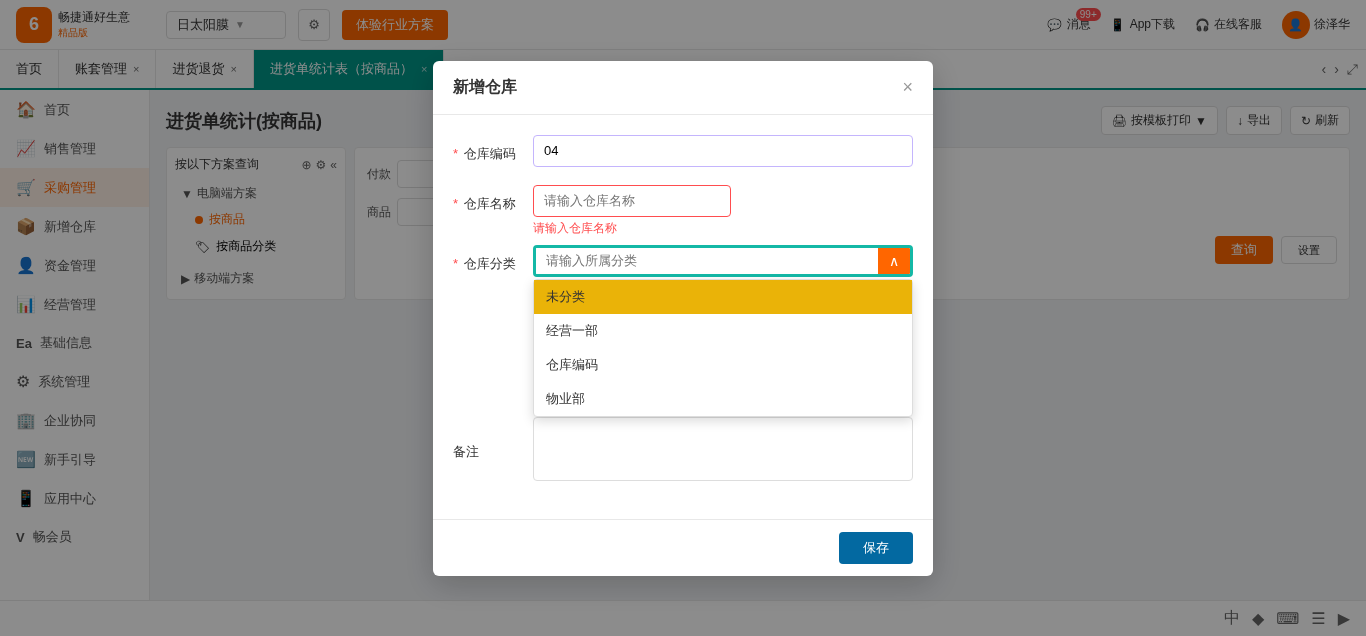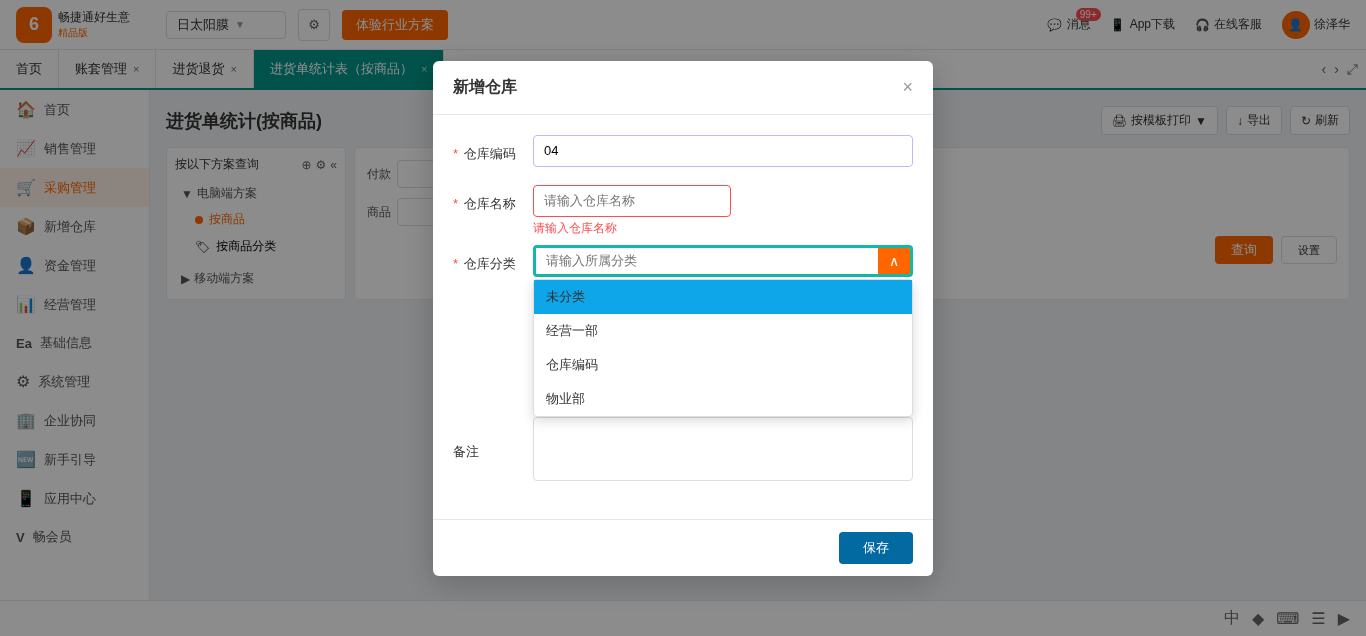--- a/index.html
+++ b/index.html
@@ -377,21 +377,21 @@
       border-radius: 4px;
       box-shadow: 0 4px 12px rgba(0,0,0,0.15);
       z-index: 200;
     }
     .dropdown-item {
       padding: 8px 12px;
       font-size: 13px;
       color: #333;
       cursor: pointer;
     }
-    .dropdown-item.highlighted { background: #0ea5e9; }
+    .dropdown-item.highlighted { background: #eab308; }
 
     
     .form-textarea {
       flex: 1;
       border: 1px solid #ddd;
       border-radius: 4px;
       padding: 6px 10px;
       font-size: 13px;
       height: 64px;
       resize: none;

